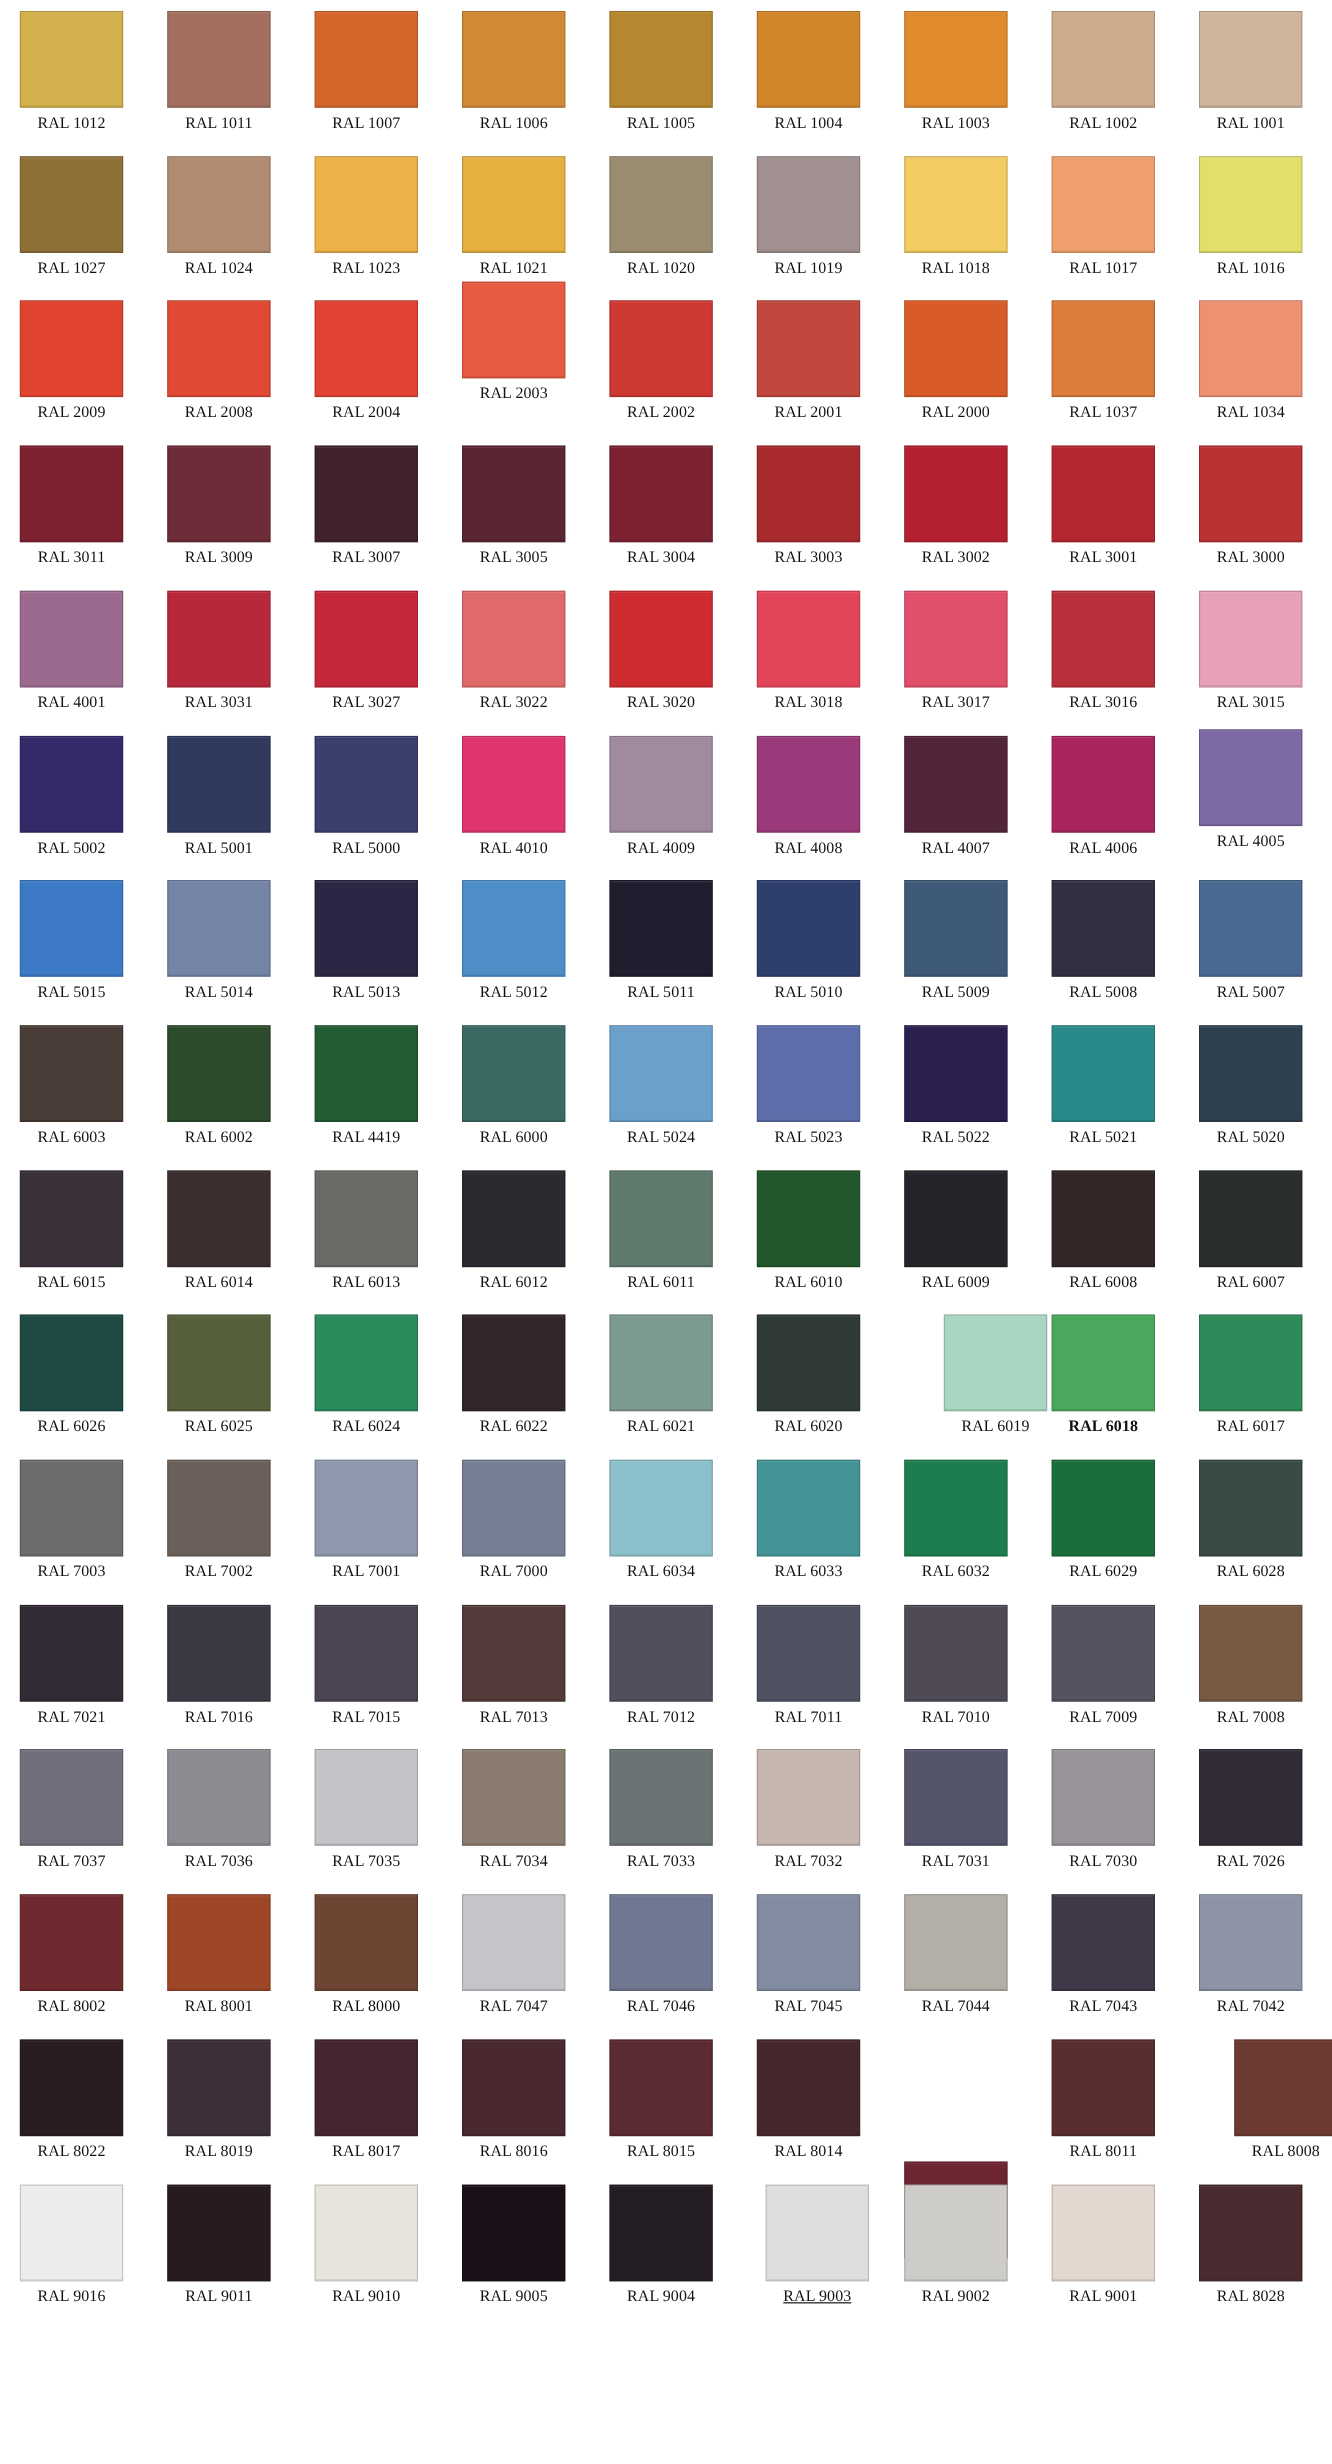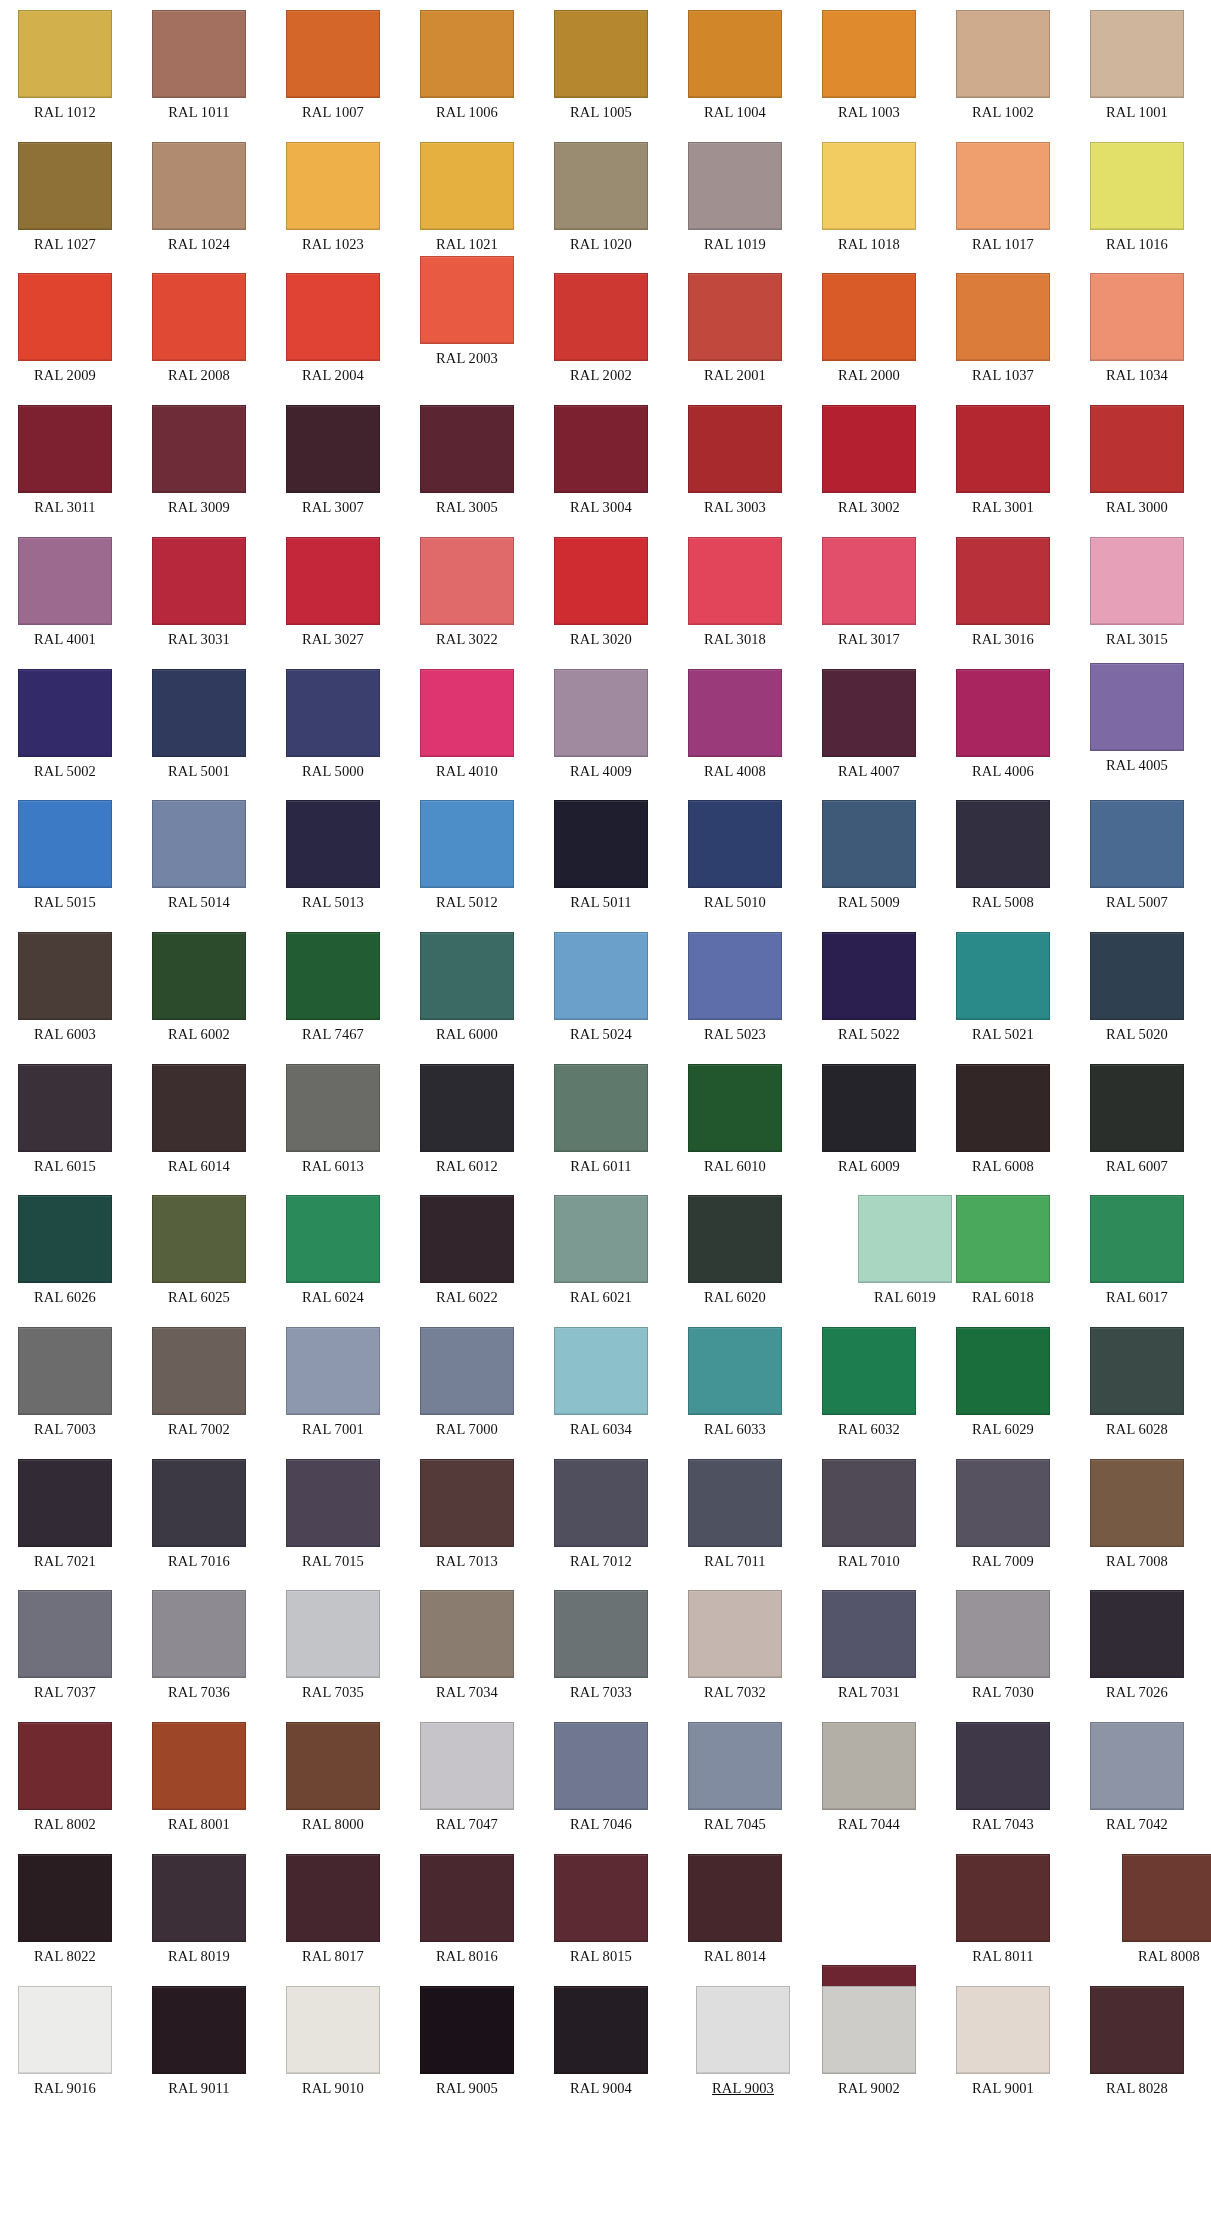--- a/index.html
+++ b/index.html
@@ -303,21 +303,21 @@
     <div class="swatch-cell" style="left: 18px; top: 931.9px;">
       <div class="swatch" style="background: rgb(74, 60, 54);"></div>
       <div class="swatch-label">RAL 6003</div>
     </div>
     <div class="swatch-cell" style="left: 152px; top: 931.9px;">
       <div class="swatch" style="background: rgb(44, 74, 44);"></div>
       <div class="swatch-label">RAL 6002</div>
     </div>
     <div class="swatch-cell" style="left: 286px; top: 931.9px;">
       <div class="swatch" style="background: rgb(34, 92, 51);"></div>
-      <div class="swatch-label">RAL 7467</div>
+      <div class="swatch-label">RAL 4419</div>
     </div>
     <div class="swatch-cell" style="left: 420px; top: 931.9px;">
       <div class="swatch" style="background: rgb(58, 106, 99);"></div>
       <div class="swatch-label">RAL 6000</div>
     </div>
     <div class="swatch-cell" style="left: 554px; top: 931.9px;">
       <div class="swatch" style="background: rgb(107, 160, 203);"></div>
       <div class="swatch-label">RAL 5024</div>
     </div>
     <div class="swatch-cell" style="left: 688px; top: 931.9px;">
@@ -393,21 +393,21 @@
       <div class="swatch-label">RAL 6021</div>
     </div>
     <div class="swatch-cell" style="left: 688px; top: 1195.3px;">
       <div class="swatch" style="background: rgb(47, 58, 52);"></div>
       <div class="swatch-label">RAL 6020</div>
     </div>
     <div class="swatch-cell" style="left: 822px; top: 1195.3px; padding-left: 36px;">
       <div class="swatch" style="background: rgb(169, 214, 192);"></div>
       <div class="swatch-label">RAL 6019</div>
     </div>
-    <div class="swatch-cell" style="left: 956px; top: 1195.3px;">
+    <div class="swatch-cell" style="left: 956px; top: 1195.3px; font-weight: bold;">
       <div class="swatch" style="background: rgb(74, 168, 92);"></div>
       <div class="swatch-label">RAL 6018</div>
     </div>
     <div class="swatch-cell" style="left: 1090px; top: 1195.3px;">
       <div class="swatch" style="background: rgb(47, 138, 90);"></div>
       <div class="swatch-label">RAL 6017</div>
     </div>
     <div class="swatch-cell" style="left: 18px; top: 1327px;">
       <div class="swatch" style="background: rgb(108, 108, 108);"></div>
       <div class="swatch-label">RAL 7003</div>

